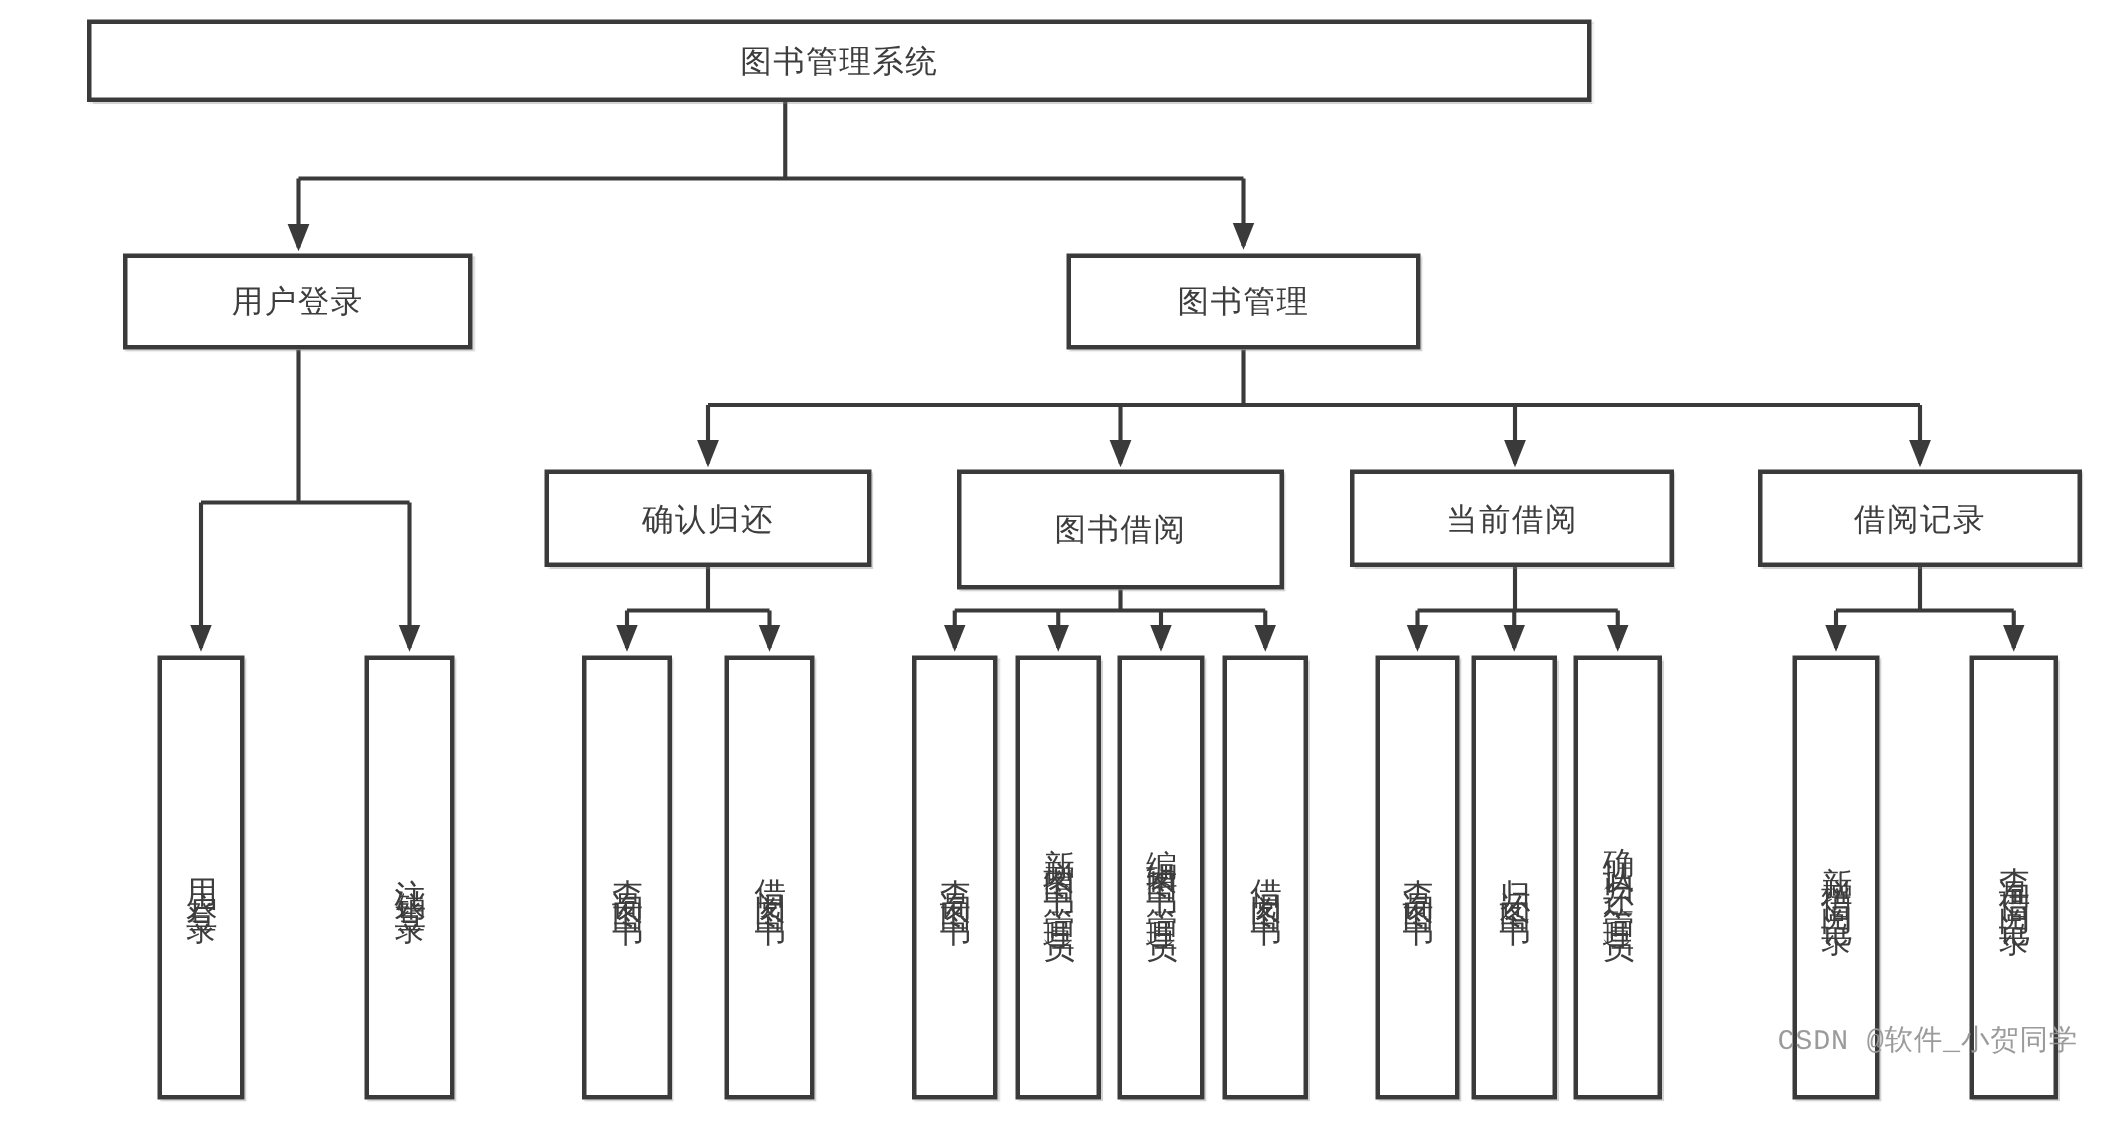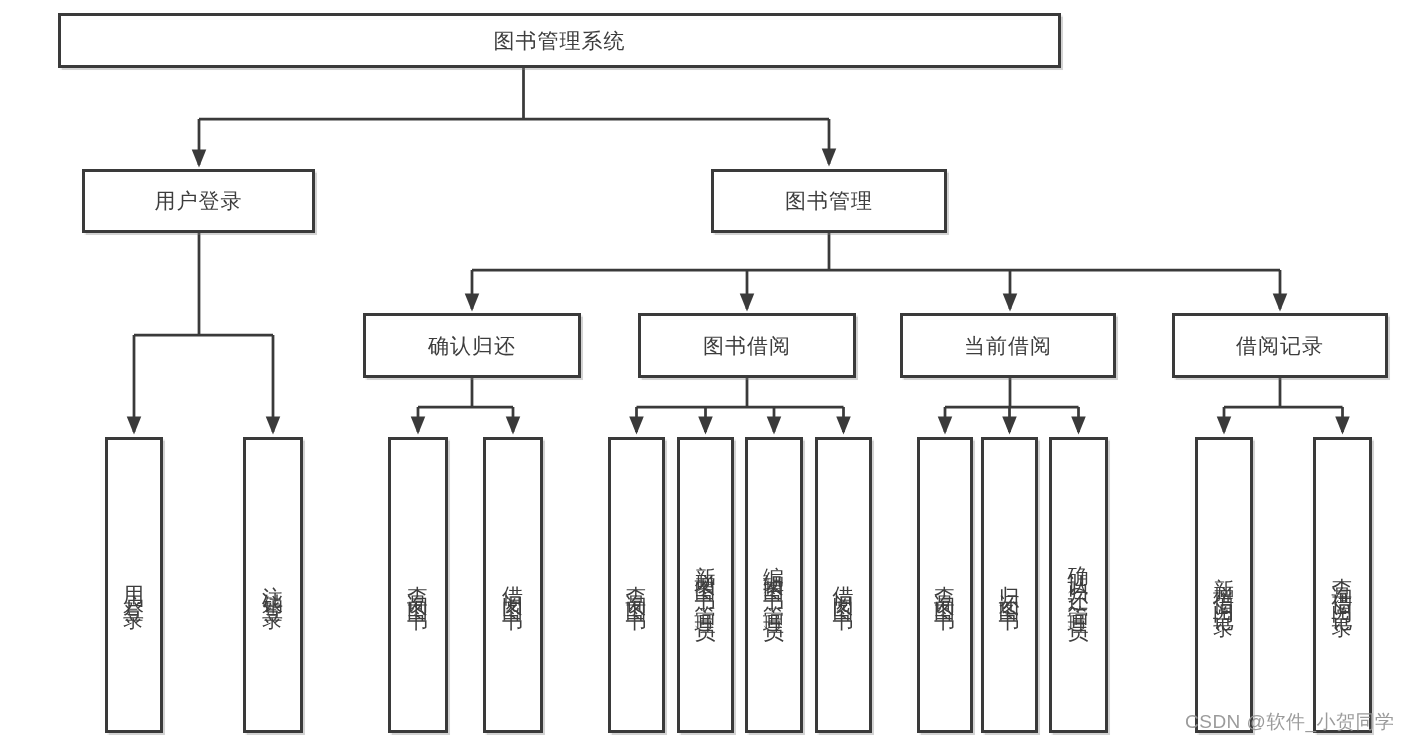--- a/index.html
+++ b/index.html
@@ -90,21 +90,21 @@
       <path d="M1342.5,407 V432" marker-end="url(#ah)"></path>
     </g>
   </svg>
 
   <div class="node h" style="left:22px;top:13px;width:1003px;height:55px;margin-left:36px;">图书管理系统</div>
 
   <div class="node h" style="left:82px;top:169px;width:233px;height:64px;">用户登录</div>
   <div class="node h" style="left:711px;top:169px;width:236px;height:64px;">图书管理</div>
 
   <div class="node h" style="left:363px;top:313px;width:218px;height:65px;">确认归还</div>
-  <div class="node h" style="left:638px;top:313px;width:218px;height:65px;">图书借阅</div>
+  <div class="node h" style="left:638px;top:313px;width:218px;height:80px;">图书借阅</div>
   <div class="node h" style="left:900px;top:313px;width:216px;height:65px;">当前借阅</div>
   <div class="node h" style="left:1172px;top:313px;width:216px;height:65px;">借阅记录</div>
 
   <div class="node v" style="left:105px;top:437px;width:58px;height:296px;">用户登录</div>
   <div class="node v" style="left:243px;top:437px;width:60px;height:296px;">注销登录</div>
 
   <div class="node v" style="left:388px;top:437px;width:60px;height:296px;">查询图书</div>
   <div class="node v" style="left:483px;top:437px;width:60px;height:296px;">借阅图书</div>
 
   <div class="node v" style="left:608px;top:437px;width:57px;height:296px;">查询图书</div>
@@ -112,15 +112,15 @@
   <div class="node v" style="left:745px;top:437px;width:58px;height:296px;">编辑图书（管理员）</div>
   <div class="node v" style="left:815px;top:437px;width:57px;height:296px;">借阅图书</div>
 
   <div class="node v" style="left:917px;top:437px;width:56px;height:296px;">查询图书</div>
   <div class="node v" style="left:981px;top:437px;width:57px;height:296px;">归还图书</div>
   <div class="node v" style="left:1049px;top:437px;width:59px;height:296px;">确认归还（管理员）</div>
 
   <div class="node v" style="left:1195px;top:437px;width:58px;height:296px;">新增借阅记录</div>
   <div class="node v" style="left:1313px;top:437px;width:59px;height:296px;">查询借阅记录</div>
 
-  <div class="watermark" style="left:1185px;top:709px;">CSDN @软件_小贺同学</div>
+  <div class="watermark" style="left:1185px;top:680px;font-family:Liberation Mono, monospace;">CSDN @软件_小贺同学</div>
 
 </div>
 
 </body></html>

